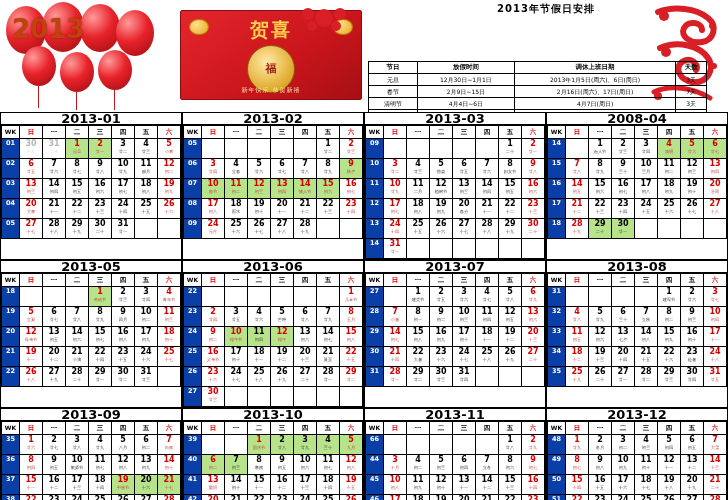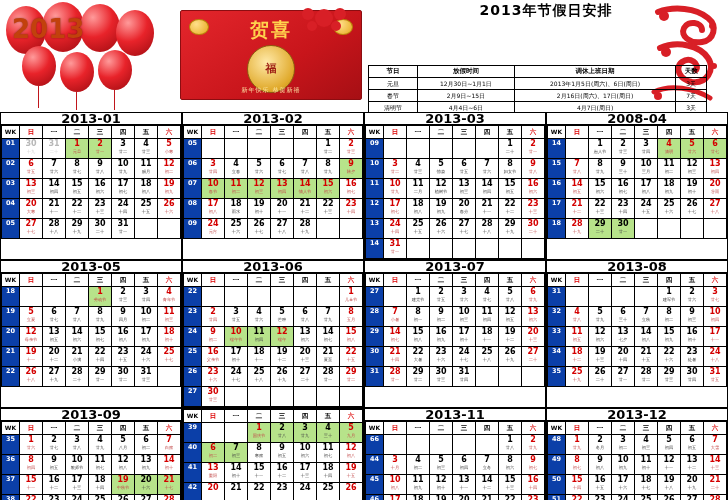--- a/index.html
+++ b/index.html
@@ -64,21 +64,21 @@
   .snake{
     position:absolute;right:4px;top:4px;width:80px;height:104px;
   }
   .snake svg{display:block;}
 
   
   .holiday{
     position:absolute;left:368px;top:2px;width:356px;
   }
   .holiday h1{
-    margin:0 0 12px 0;text-align:center;font-size:14px;font-weight:bold;
+    margin:0 0 12px 0;text-align:center;font-size:10px;font-weight:bold;
     letter-spacing:1px;font-family:"DejaVu Sans","Liberation Sans",sans-serif;
   }
   table.ht{
     border-collapse:collapse;width:339px;font-size:6px;margin-top:45px;
   }
   table.ht th,table.ht td{
     border:1px solid #000;padding:0 2px;height:11px;line-height:11px;
     text-align:center;white-space:nowrap;
   }
   table.ht th{font-weight:bold;font-size:6.5px;}
@@ -2477,20 +2477,21 @@
               <td>
                 <div class="d red">
                   <span class="dn">28</span>
                 </div>
               </td>
             </tr>
           </tbody>
         </table>
       </div>
       <div class="cal">
+        <div class="cal-title">2013-10</div>
         <table class="cg">
           <thead>
             <tr>
               <th class="wk">WK</th>
               <th class="sun">日</th>
               <th>一</th>
               <th>二</th>
               <th>三</th>
               <th>四</th>
               <th>五</th>

